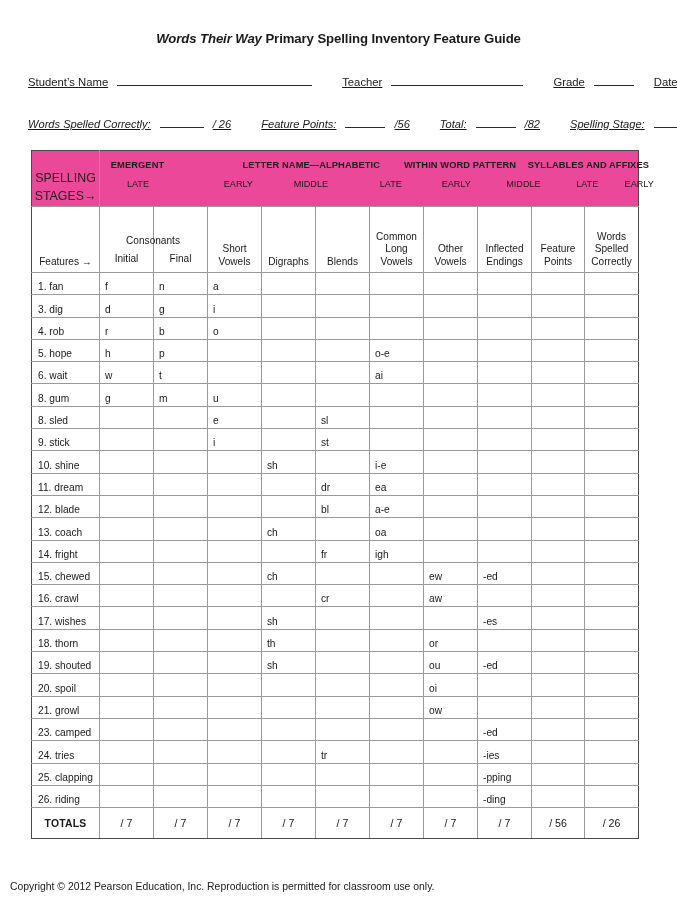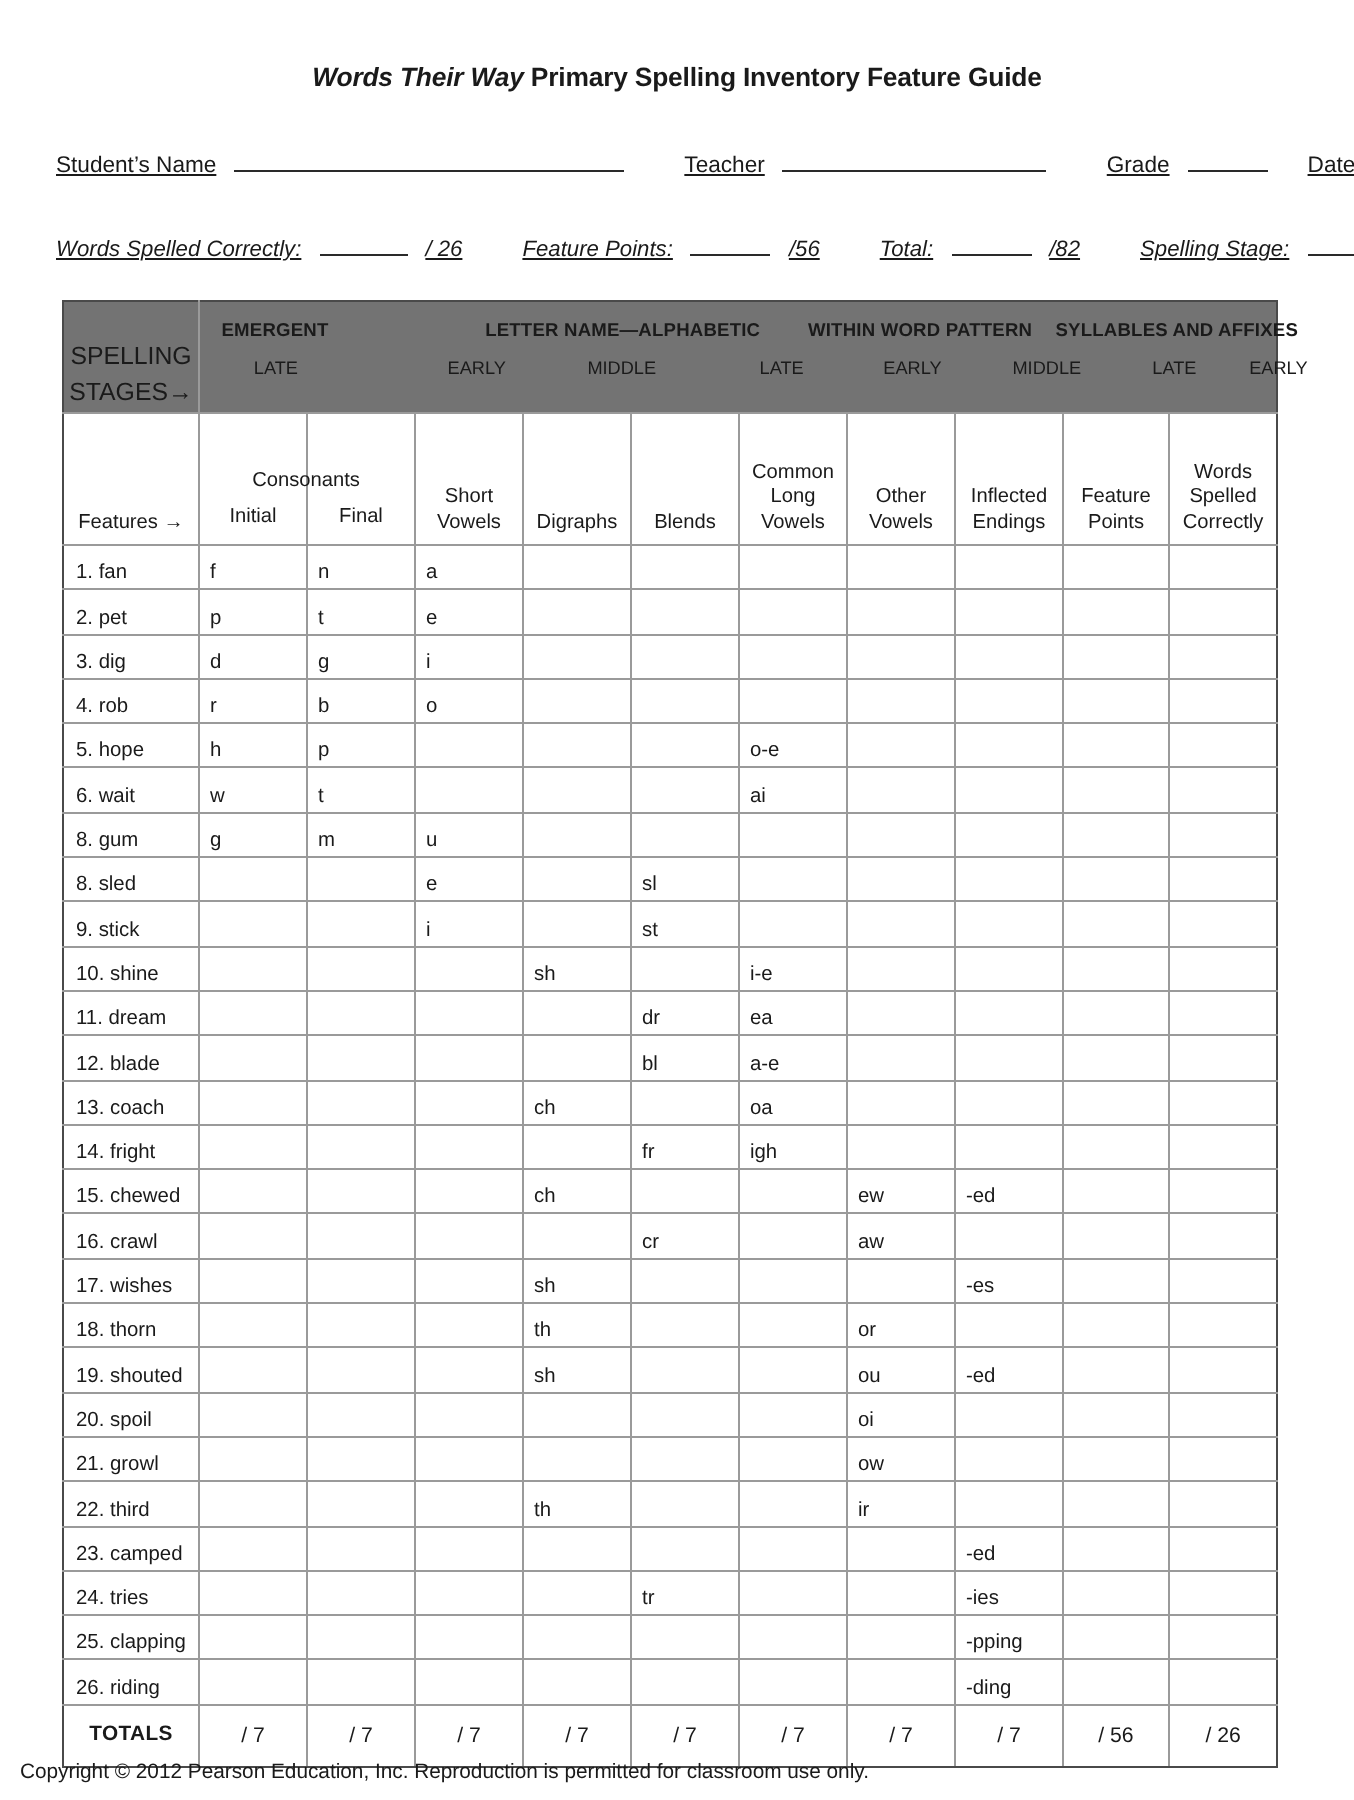--- a/index.html
+++ b/index.html
@@ -66,21 +66,21 @@
     border: 1px solid #9a9a9a;
     padding: 0;
     vertical-align: bottom;
     font-weight: normal;
     background: #ffffff;
   }
   .grid .outer-l { border-left: 1px solid #4a4a4a; }
   .grid .outer-r { border-right: 1px solid #4a4a4a; margin-left: 36px; }
 
   
-  .stage-band td { background: #737373; border-color: #9a9a9a; }
+  .stage-band td { background: #ec4899; border-color: #9a9a9a; }
   .stage-band { height: 55px; }
   .stage-title-cell {
     text-align: center;
     vertical-align: middle;
     font-weight: bold;
     font-size: 12.4px;
     line-height: 1.45;
     border-top: 1px solid #4a4a4a !important;
     border-left: 1px solid #4a4a4a !important;
     border-bottom: 1px solid #9a9a9a !important;
@@ -269,33 +269,20 @@
           <td class="mark-cell">a</td>
           <td class="mark-cell"></td>
           <td class="mark-cell"></td>
           <td class="mark-cell"></td>
           <td class="mark-cell"></td>
           <td class="mark-cell"></td>
           <td class="mark-cell"></td>
           <td class="mark-cell outer-r"></td>
         </tr>
         <tr>
-          <td class="word-cell outer-l">2. pet</td>
-          <td class="mark-cell">p</td>
-          <td class="mark-cell">t</td>
-          <td class="mark-cell">e</td>
-          <td class="mark-cell"></td>
-          <td class="mark-cell"></td>
-          <td class="mark-cell"></td>
-          <td class="mark-cell"></td>
-          <td class="mark-cell"></td>
-          <td class="mark-cell"></td>
-          <td class="mark-cell outer-r"></td>
-        </tr>
-        <tr>
           <td class="word-cell outer-l">3. dig</td>
           <td class="mark-cell">d</td>
           <td class="mark-cell">g</td>
           <td class="mark-cell">i</td>
           <td class="mark-cell"></td>
           <td class="mark-cell"></td>
           <td class="mark-cell"></td>
           <td class="mark-cell"></td>
           <td class="mark-cell"></td>
           <td class="mark-cell"></td>
@@ -524,33 +511,20 @@
         </tr>
         <tr>
           <td class="word-cell outer-l">21. growl</td>
           <td class="mark-cell"></td>
           <td class="mark-cell"></td>
           <td class="mark-cell"></td>
           <td class="mark-cell"></td>
           <td class="mark-cell"></td>
           <td class="mark-cell"></td>
           <td class="mark-cell">ow</td>
-          <td class="mark-cell"></td>
-          <td class="mark-cell"></td>
-          <td class="mark-cell outer-r"></td>
-        </tr>
-        <tr>
-          <td class="word-cell outer-l">22. third</td>
-          <td class="mark-cell"></td>
-          <td class="mark-cell"></td>
-          <td class="mark-cell"></td>
-          <td class="mark-cell">th</td>
-          <td class="mark-cell"></td>
-          <td class="mark-cell"></td>
-          <td class="mark-cell">ir</td>
           <td class="mark-cell"></td>
           <td class="mark-cell"></td>
           <td class="mark-cell outer-r"></td>
         </tr>
         <tr>
           <td class="word-cell outer-l">23. camped</td>
           <td class="mark-cell"></td>
           <td class="mark-cell"></td>
           <td class="mark-cell"></td>
           <td class="mark-cell"></td>

